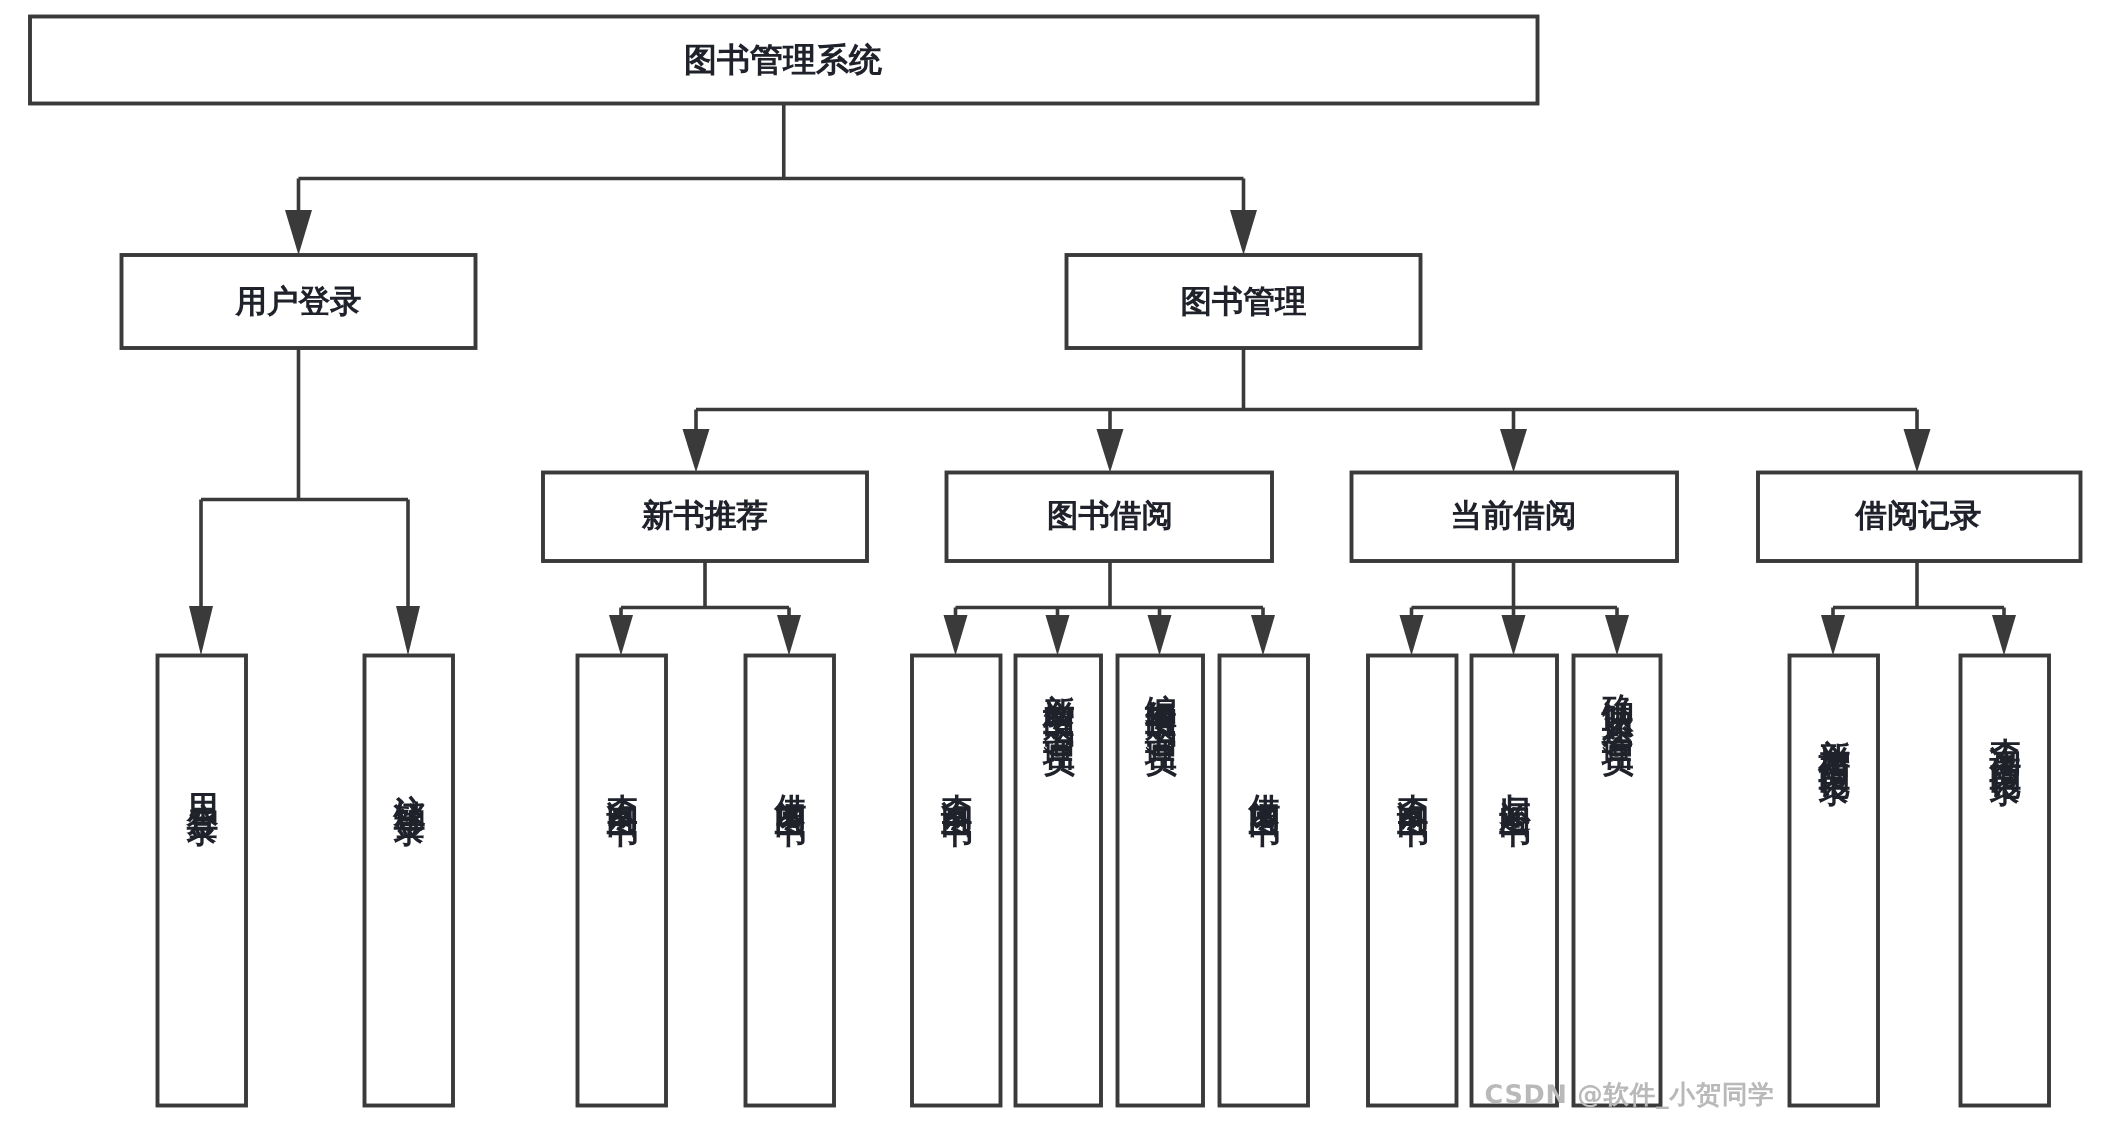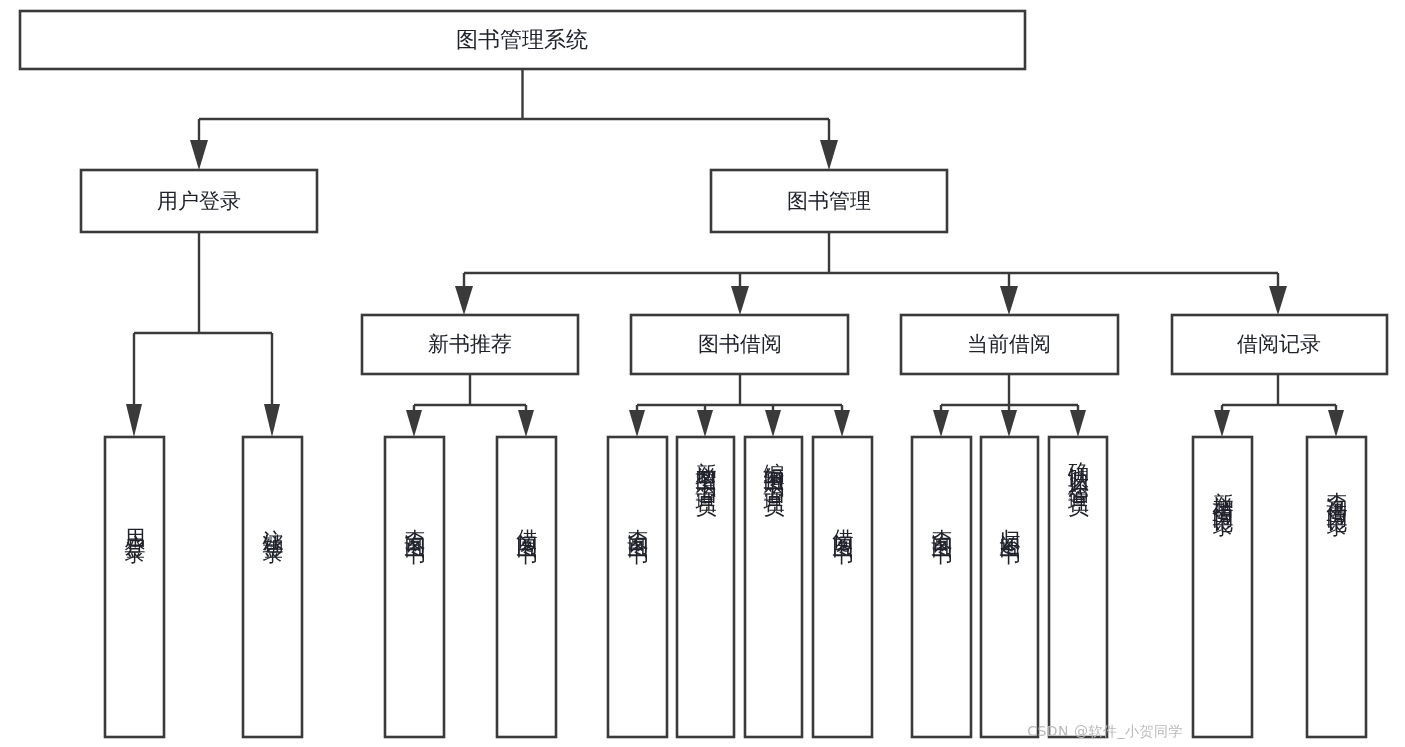--- a/index.html
+++ b/index.html
@@ -12,20 +12,21 @@
     width: 1405px;
     height: 747px;
     font-family: "DejaVu Sans", "Liberation Sans", sans-serif;
     overflow: hidden;
   }
   #diagram-root {
     position: relative;
     width: 1195px;
     height: 747px;
     background: #ffffff;
+    font-weight: bold;
   }
   svg#flowchart {
     position: absolute;
     left: 0;
     top: 0;
     width: 1405px;
     height: 747px;
     display: block;
   }
   .node-rect {
@@ -75,21 +76,21 @@
     color: #20222b;
     white-space: nowrap;
     text-align: center;
   }
   .watermark {
     position: absolute;
     right: 12px;
     bottom: 6px;
     color: #b9b9b9;
     font-family: "DejaVu Sans", "Liberation Sans", sans-serif;
-    font-size: 14px;
+    font-size: 17px;
     letter-spacing: 0.5px;
     white-space: nowrap;
     user-select: none;
   }
 </style>
 </head>
 <body>
 
 <div id="diagram-root">
 

